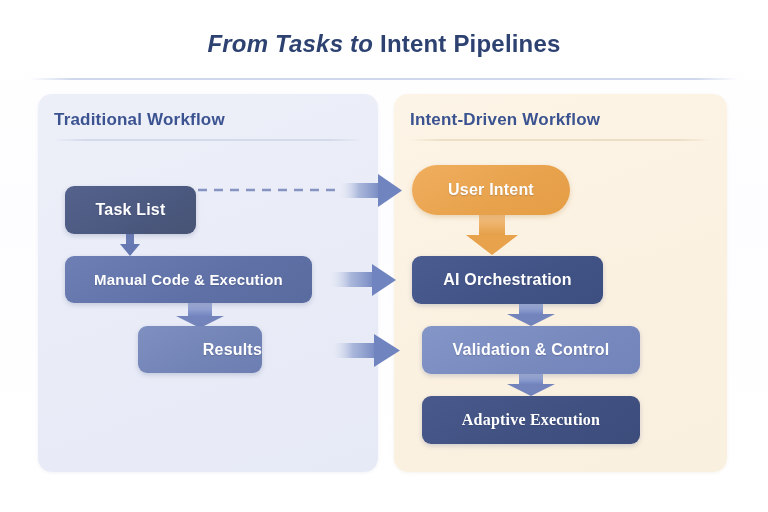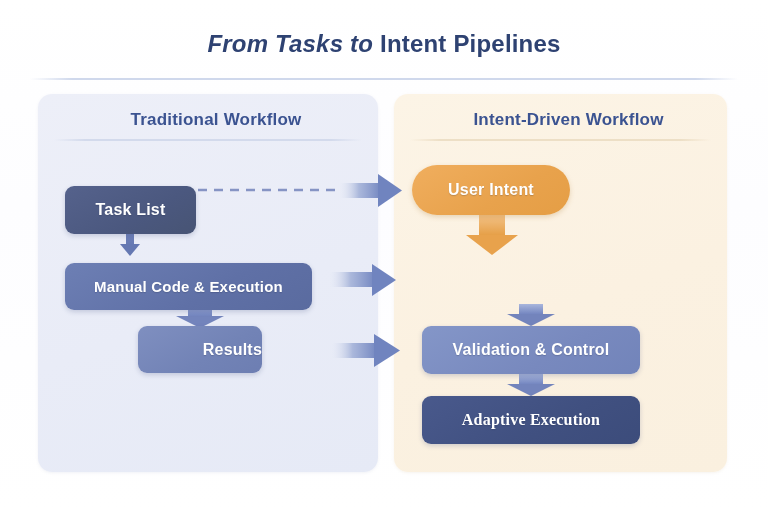--- a/index.html
+++ b/index.html
@@ -38,22 +38,22 @@
     left:38px; width:340px;
     background:linear-gradient(160deg,#EDEFF8 0%,#E9ECF7 55%,#E6EAF6 100%);
     box-shadow:0 1px 3px rgba(120,130,170,.10);
   }
   #panel-right{
     left:394px; width:333px;
     background:linear-gradient(160deg,#FCF4E6 0%,#FBF1E1 55%,#FAF0DF 100%);
     box-shadow:0 1px 3px rgba(190,165,120,.12);
   }
   .panel-title{
-    position:absolute; top:16px; left:8px; width:100%;
-    text-align:center;
+    position:absolute; top:16px; left:16px; width:100%;
+    text-align:left;
     font-size:17px; font-weight:bold; color:#3B5391;
     letter-spacing:.2px; white-space:nowrap;
   }
   .panel-rule{
     position:absolute; top:45px; left:16px; right:16px; height:2px;
   }
   #panel-left .panel-rule{
     background:linear-gradient(90deg,rgba(200,208,232,0) 0%,#D3DAEC 10%,#D3DAEC 90%,rgba(200,208,232,0) 100%);
   }
   #panel-right .panel-rule{
@@ -75,21 +75,20 @@
   
   #n-task-list{
     left:65px; top:166px; width:131px; height:48px;
     background:linear-gradient(150deg,#55628C 0%,#4B587F 60%,#475474 100%);
     margin-top:20px;
   }
   #n-manual{
     left:65px; top:256px; width:247px; height:47px;
     background:linear-gradient(150deg,#6D7FB4 0%,#5F70A6 60%,#5A6B9F 100%);
     font-size:15px;
-    margin-top:7px;
   }
   #n-results{
     left:138px; top:326px; width:124px; height:47px;
     background:linear-gradient(150deg,#7F8FC0 0%,#7283B6 60%,#6D7EB2 100%);
     justify-content:flex-end;
   }
 
   
   #n-user-intent{
     left:412px; top:165px; width:158px; height:50px;
@@ -203,20 +202,23 @@
   <div class="node" id="n-manual">
     <span>Manual Code &amp; Execution</span>
   </div>
   <div class="node" id="n-results">
     <span>Results</span>
   </div>
 
   <div class="node" id="n-user-intent">
     <span>User Intent</span>
   </div>
+  <div class="node" id="n-ai-orch">
+    <span>AI Orchestration</span>
+  </div>
   <div class="node" id="n-validation">
     <span>Validation &amp; Control</span>
   </div>
   <div class="node" id="n-adaptive">
     <span>Adaptive Execution</span>
   </div>
 
 </div>
 
 </body></html>

